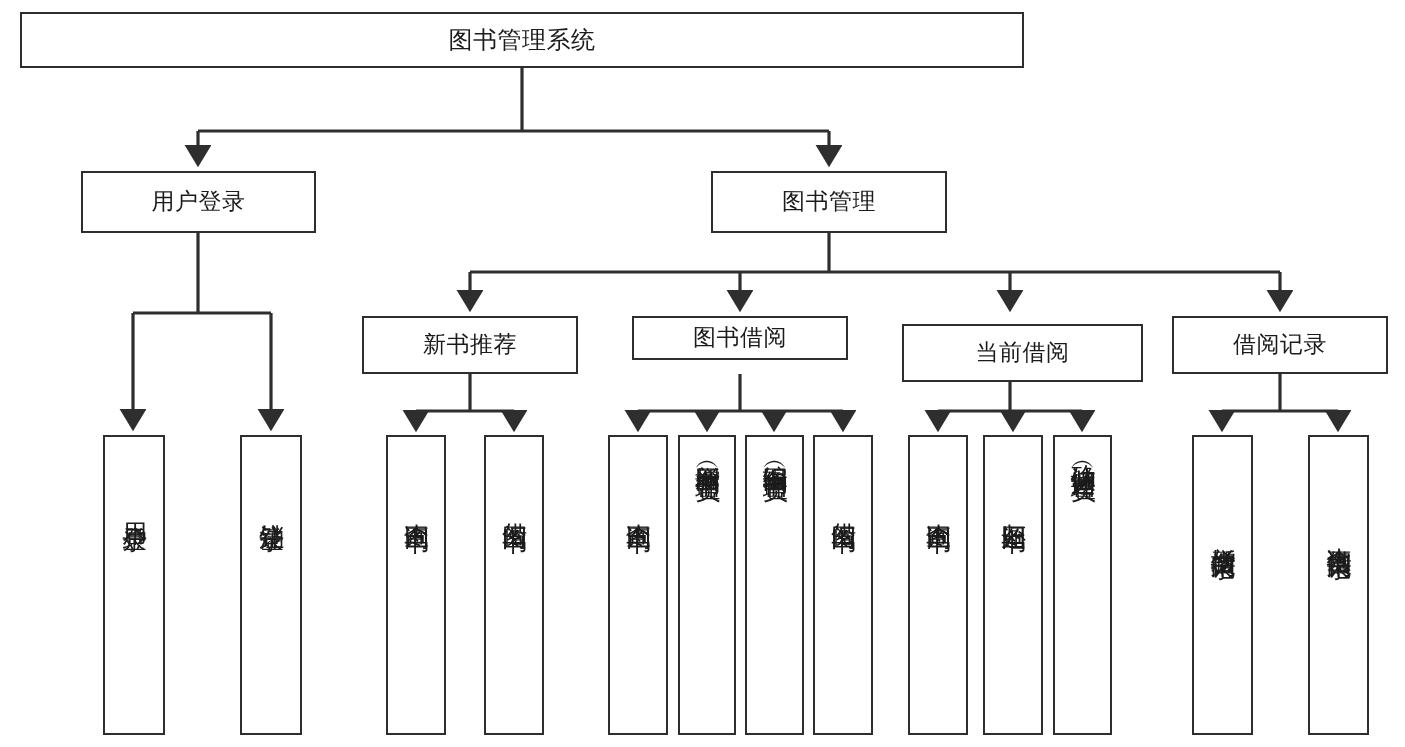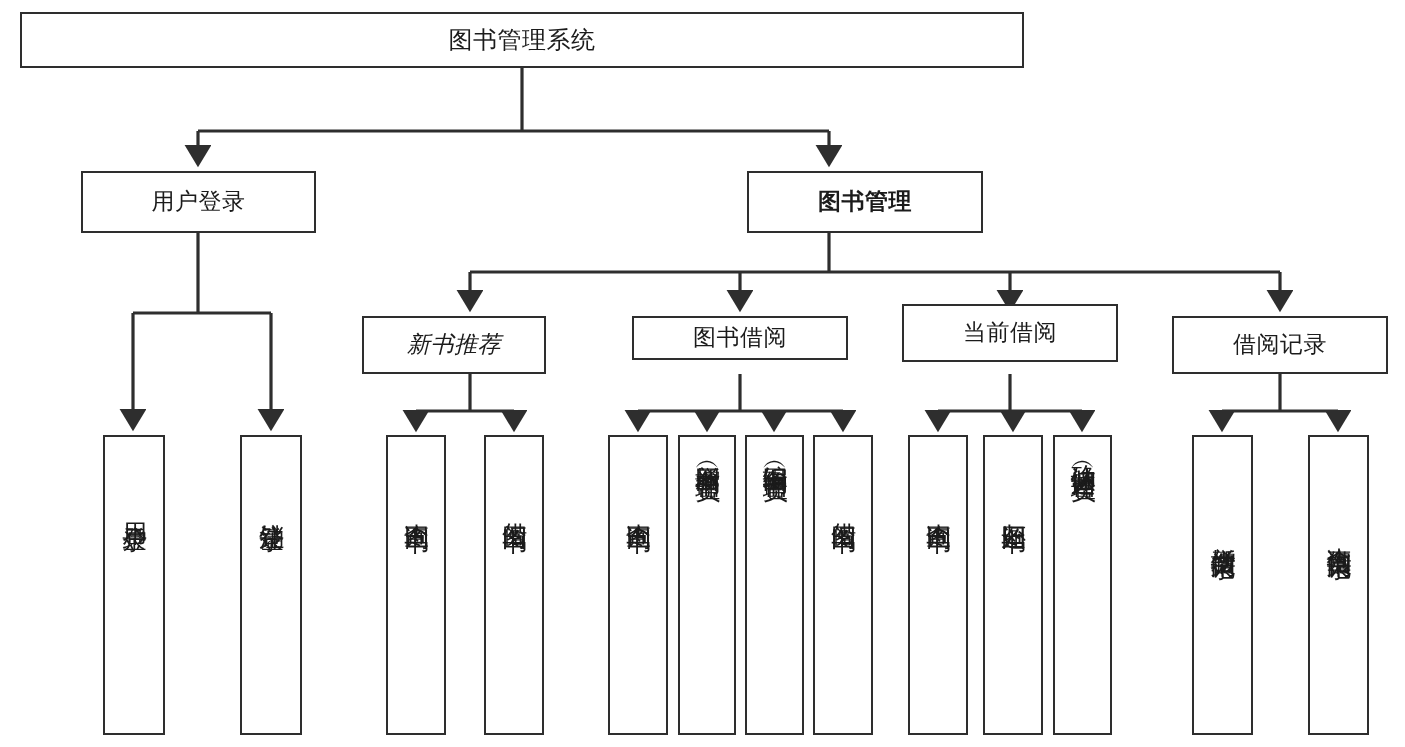--- a/index.html
+++ b/index.html
@@ -131,31 +131,31 @@
     </g>
   </svg>
 
   <div class="node horizontal root" style="left:20px; top:12px; width:1004px; height:56px;">
     <span class="label">图书管理系统</span>
   </div>
 
   <div class="node horizontal" style="left:81px; top:171px; width:235px; height:62px;">
     <span class="label">用户登录</span>
   </div>
-  <div class="node horizontal" style="left:747px; top:171px; width:236px; height:62px;font-weight:bold;">
+  <div class="node horizontal" style="left:711px; top:171px; width:236px; height:62px;">
     <span class="label">图书管理</span>
   </div>
 
-  <div class="node horizontal" style="left:362px; top:316px; width:184px; height:58px;font-style:italic;">
+  <div class="node horizontal" style="left:362px; top:316px; width:216px; height:58px;">
     <span class="label">新书推荐</span>
   </div>
   <div class="node horizontal" style="left:632px; top:316px; width:216px; height:44px;">
     <span class="label">图书借阅</span>
   </div>
-  <div class="node horizontal" style="left:902px; top:304px; width:216px; height:58px;">
+  <div class="node horizontal" style="left:902px; top:324px; width:241px; height:58px;">
     <span class="label">当前借阅</span>
   </div>
   <div class="node horizontal" style="left:1172px; top:316px; width:216px; height:58px;">
     <span class="label">借阅记录</span>
   </div>
 
   <div class="node vertical mid" style="left:103px; top:435px; width:62px; height:300px;">
     <span class="label">用户登录</span>
   </div>
   <div class="node vertical mid" style="left:240px; top:435px; width:62px; height:300px;">

